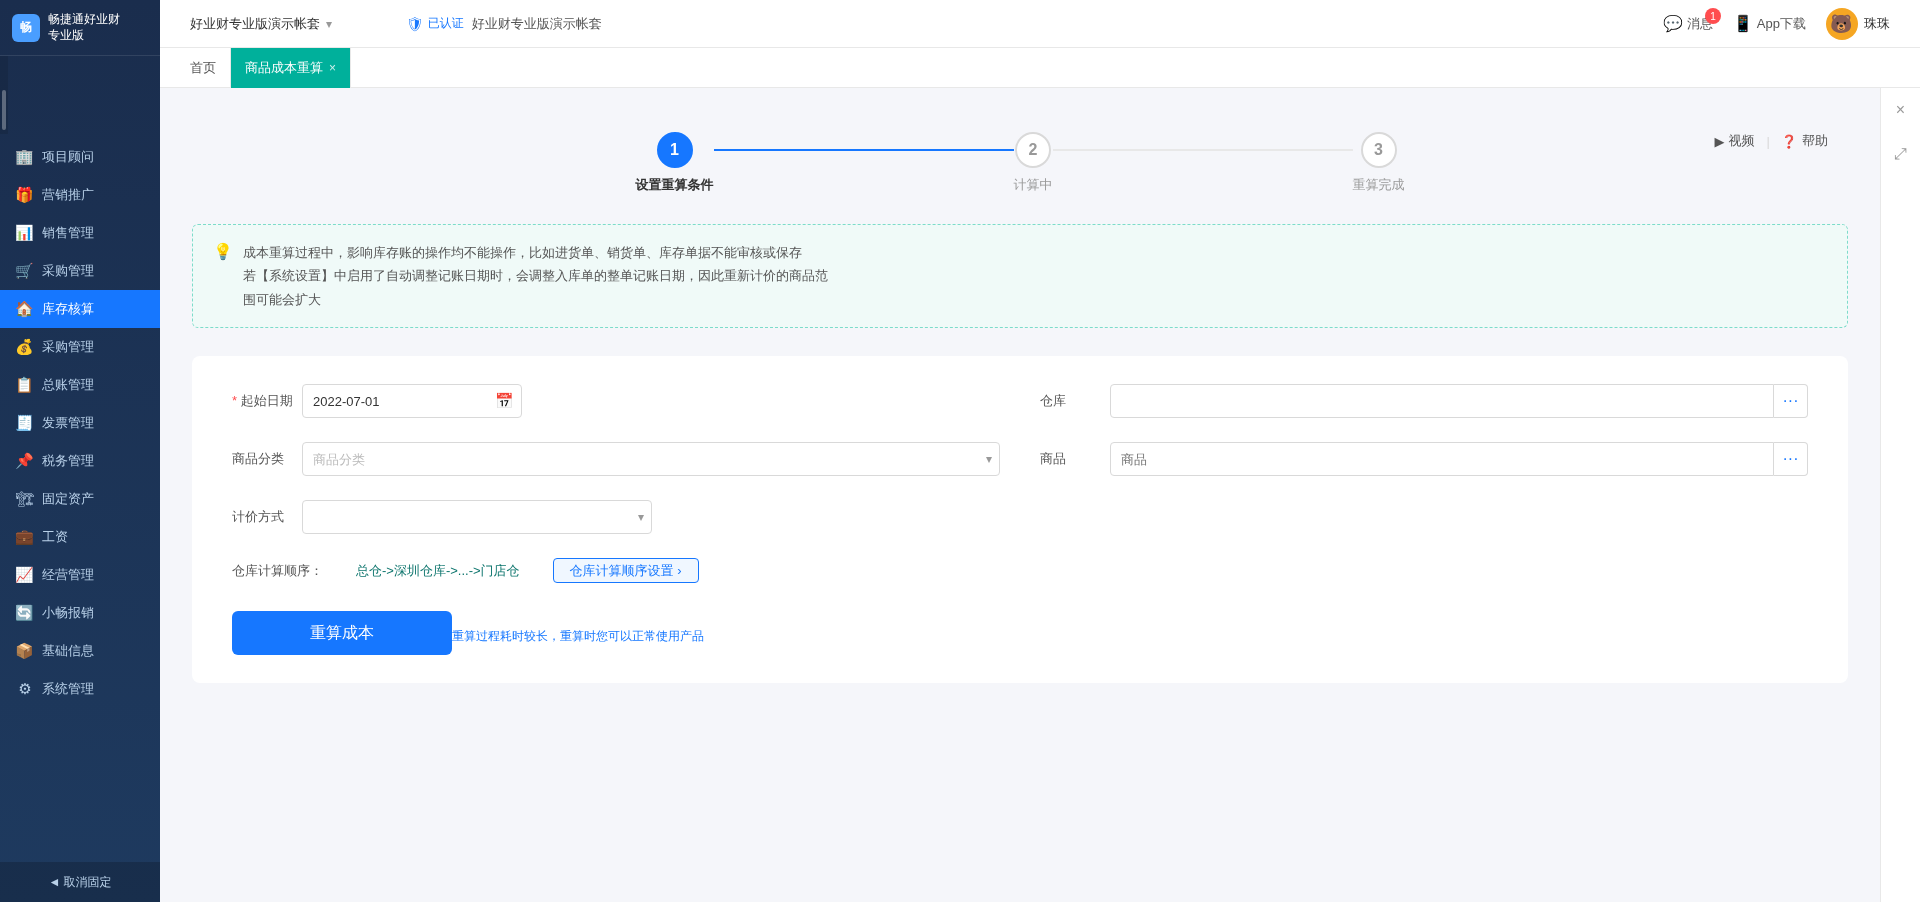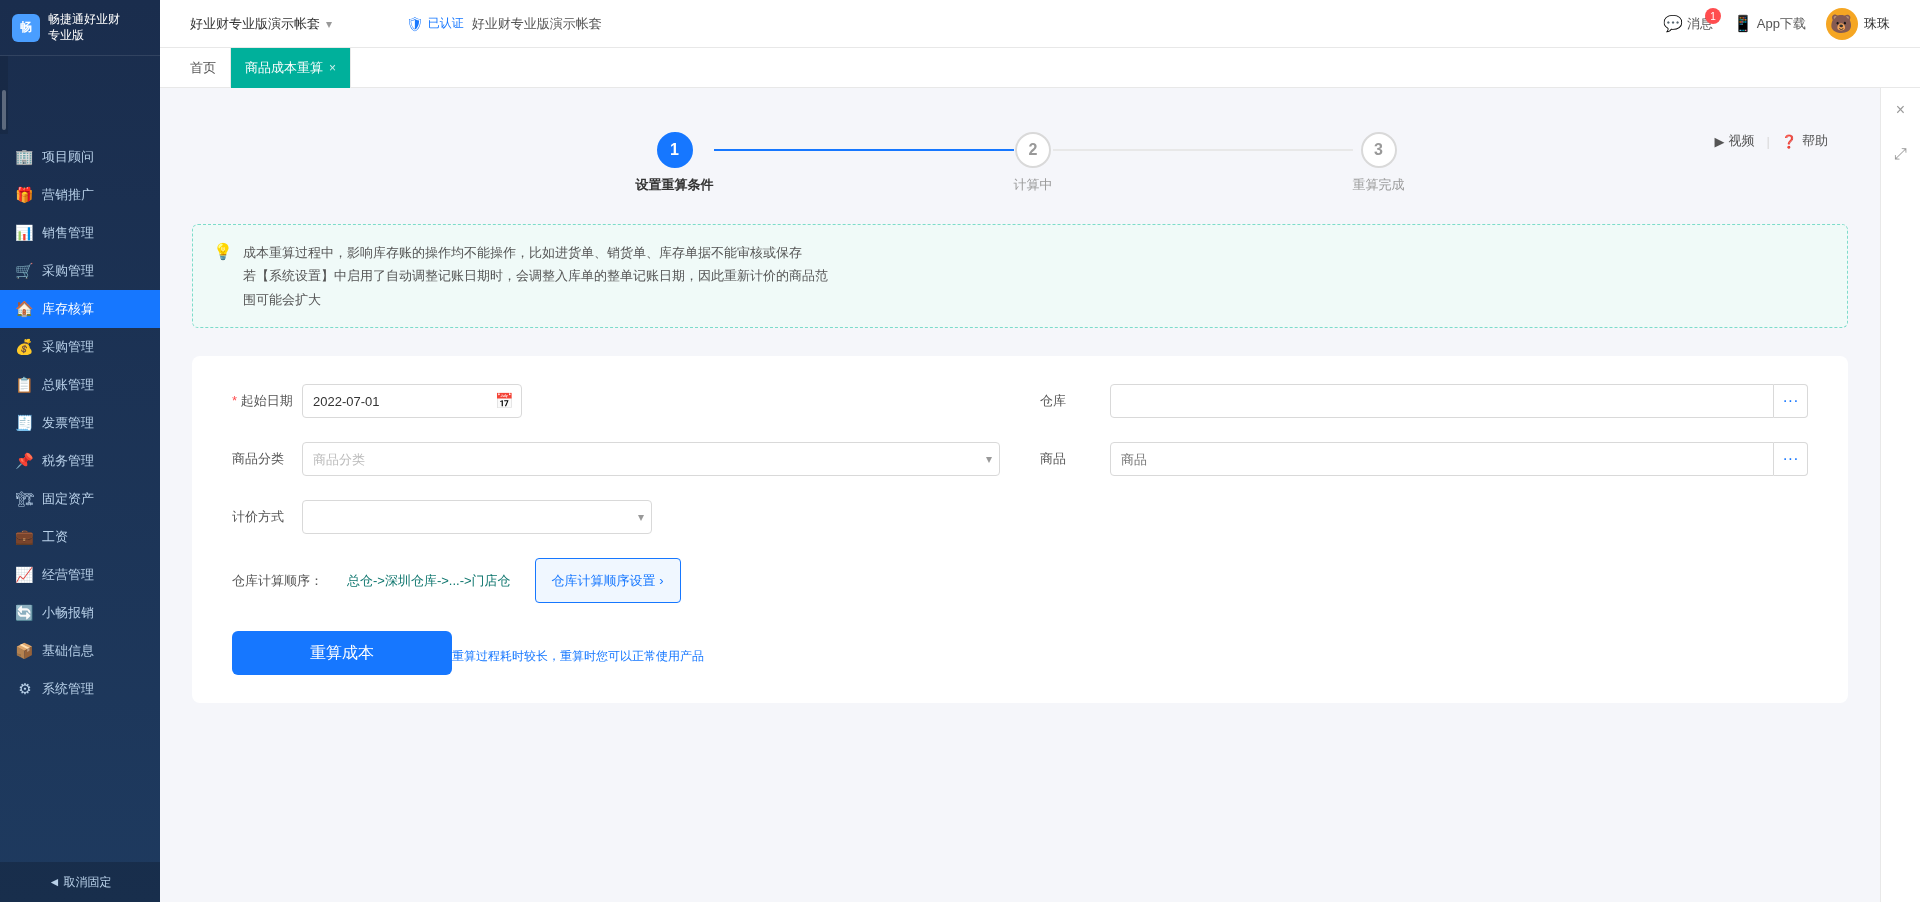--- a/index.html
+++ b/index.html
@@ -388,26 +388,26 @@
       color: #1677ff;
       font-size: 16px;
       background: #fff;
     }
 
     
     .calc-order-row {
       display: flex;
       align-items: center;
       margin-bottom: 28px;
-      gap: 24px;
+      gap: 33px;
     }
     .calc-order-label { font-size: 13px; color: #555; }
     .calc-order-value { font-size: 13px; color: #0f766e; }
     .calc-order-btn {
-      height: 45px;
+      height: 25px;
       padding: 0 16px;
       border: 1px solid #1677ff;
       border-radius: 4px;
       color: #1677ff;
       background: #f0f7ff;
       cursor: pointer;
       font-size: 13px;
       display: flex;
       align-items: center;
       gap: 4px;

